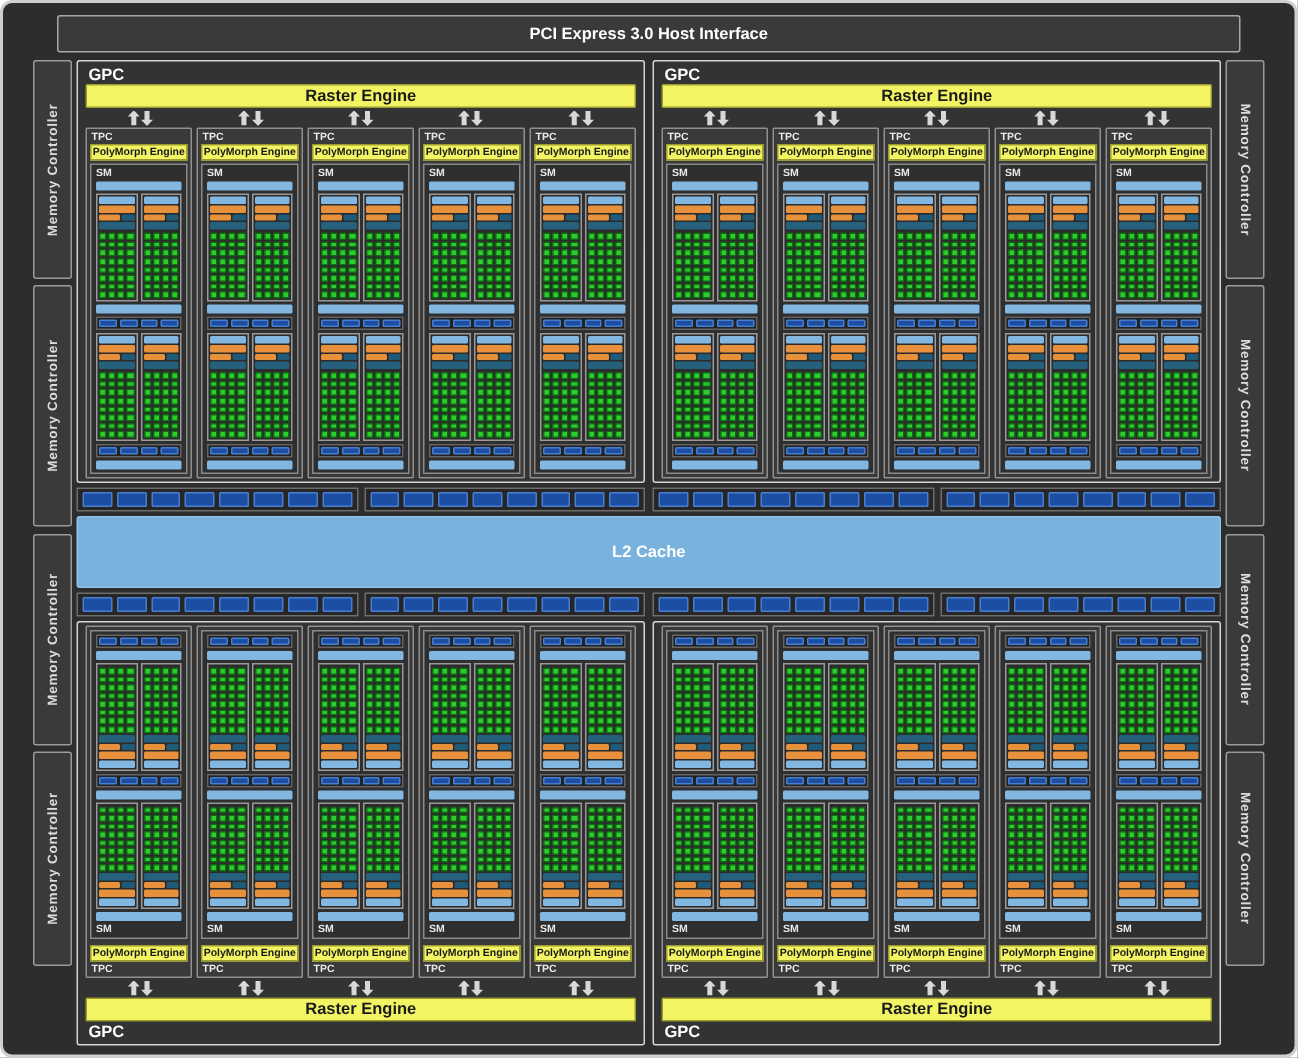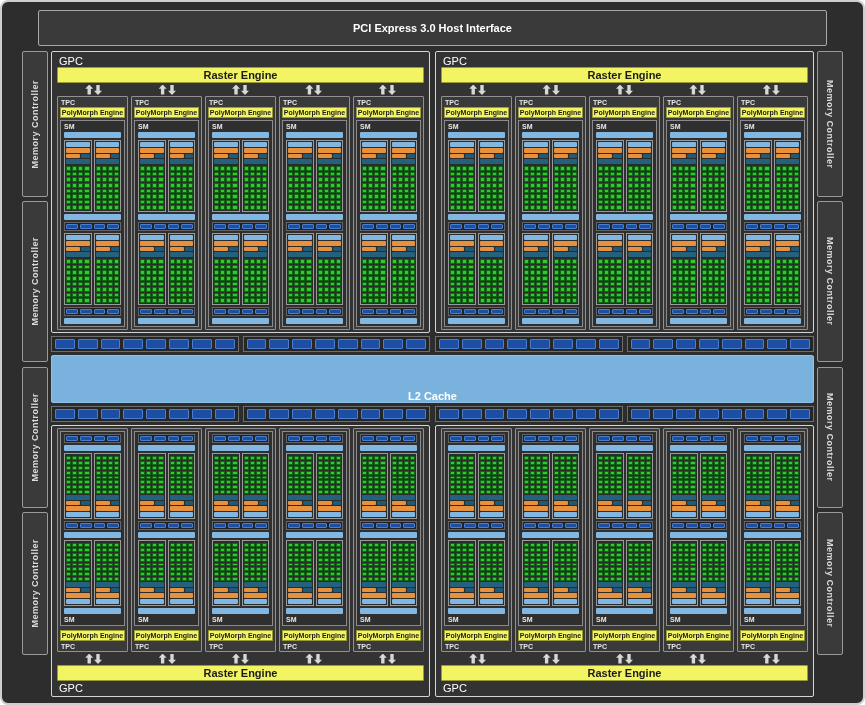--- a/index.html
+++ b/index.html
@@ -2,21 +2,21 @@
 <html><head>
 <meta charset="utf-8">
 <style>
   html,body{margin:0;padding:0;background:#ffffff;font-family:"Liberation Sans",sans-serif;}
   *{box-sizing:border-box;}
   #die{
     width:865px;height:705px;background:#2d2d2d;border:2px solid #cfcfcf;border-radius:8px;
     padding:6px;display:flex;flex-direction:column;overflow:hidden;
   }
   .hostbar{
-    height:36px;margin:2px 30px 0 30px;background:#3a3a3a;border:1px solid #a8a8a8;border-radius:2px;
+    height:25px;margin:2px 30px 0 30px;background:#3a3a3a;border:1px solid #a8a8a8;border-radius:2px;
     color:#fff;font-weight:bold;font-size:11px;display:flex;align-items:center;justify-content:center;
   }
   .gigathread{
     height:19px;margin:4px 30px 0 30px;background:#f0913f;border:1px solid #d9812f;border-radius:2px;
     color:#fff;font-weight:bold;font-size:11px;display:flex;align-items:center;justify-content:center;
   }
   #main{flex:1;display:flex;margin-top:5px;min-height:0;}
   .mc-col{width:26px;display:flex;flex-direction:column;}
   .mc-col.left{margin-left:14px;}
   .mc-col.right{margin-right:14px;}
@@ -30,21 +30,21 @@
   }
   .mc-col.left .vtext{transform:rotate(180deg);}
   #center{flex:1;display:flex;flex-direction:column;margin:0 3px;min-width:0;}
   .gpc-row{display:flex;gap:5px;}
   .gpc-row.top{height:282px;}
   .gpc-row.bottom{flex:1;min-height:0;}
   .gpc{
     flex:1;border:1px solid #d5d5d5;background:#333333;border-radius:2px;
     display:flex;flex-direction:column;padding:2px 5px;min-width:0;
   }
-  .gpc-label{height:13px;font-size:11px;font-weight:normal;color:#fff;display:flex;align-items:center;padding-left:2px;}
+  .gpc-label{height:13px;font-size:11px;font-weight:bold;color:#fff;display:flex;align-items:center;padding-left:2px;}
   .raster{
     height:16px;background:#f2f463;border:1px solid #9a9c2e;border-radius:1px;
     color:#1a1a1a;font-weight:bold;font-size:11px;display:flex;align-items:center;justify-content:center;flex:none;
   }
   .arrows-row{height:13px;display:flex;flex:none;}
   .arrow-cell{flex:1;display:flex;align-items:center;justify-content:center;gap:1px;}
   .arrow{width:8px;height:10px;background:#d8d8d8;
     clip-path:polygon(50% 0,100% 42%,71% 42%,71% 100%,29% 100%,29% 42%,0 42%);}
   .arrow.down{transform:rotate(180deg);}
   .tpc-row{flex:1;display:flex;gap:3px;min-height:0;}
@@ -68,21 +68,21 @@
   .r-disp .d2{flex:1;background:#1f5a78;border-radius:1px;}
   .r-teal{height:5px;background:#25617c;border-radius:1px;flex:none;}
   .core-grid{flex:1;display:grid;grid-template-columns:repeat(4,1fr);grid-auto-rows:1fr;gap:1px;padding-top:1px;min-height:0;}
   .core{background:#2ecc2e;border:1px solid #0e6b12;border-radius:1px;}
   .seg-band{height:16px;margin:3px 0;display:flex;gap:5px;flex:none;}
   .seg-half{flex:1;display:flex;gap:4px;min-width:0;}
   .rop-group{flex:1;background:#262626;border:1px solid #6e6e6e;display:flex;gap:3px;padding:2px 3px;min-width:0;}
   .rop-seg{flex:1;background:#1c4fa3;border:1px solid #4a7fd0;border-radius:1px;}
   .l2{
     height:48px;background:#79b3dd;border:1px solid #8fc2e6;border-radius:2px;flex:none;
-    color:#fff;font-weight:bold;font-size:11px;display:flex;align-items:flex-end;justify-content:center;
+    color:#fff;font-weight:bold;font-size:11px;display:flex;align-items:center;justify-content:center;
   }
 </style>
 </head>
 <body>
 
 <div id="die">
   <div class="hostbar">
     <span>PCI Express 3.0 Host Interface</span>
   </div>
 

